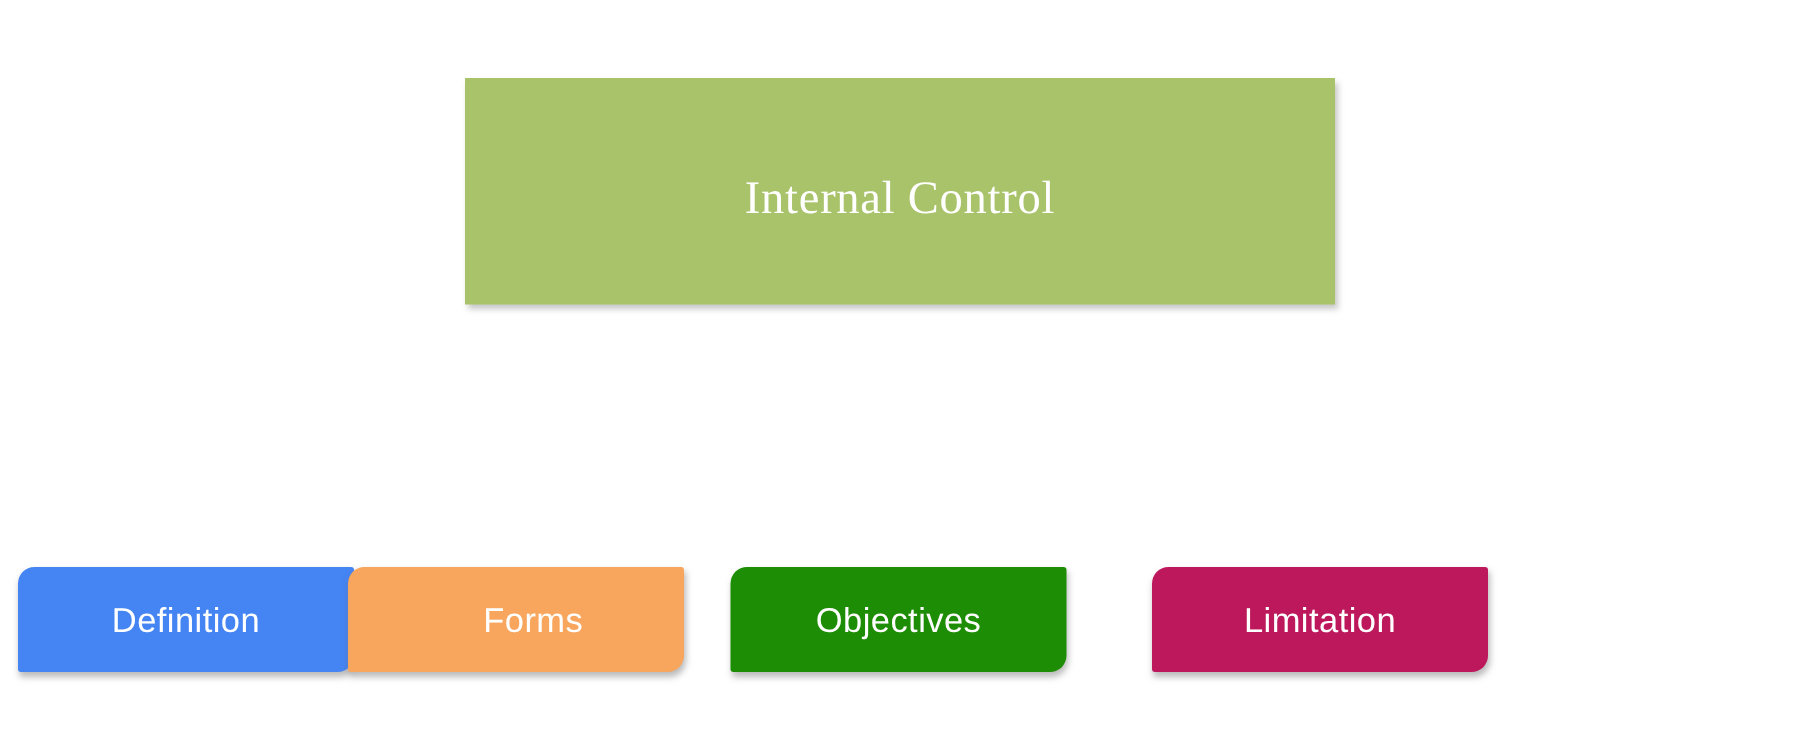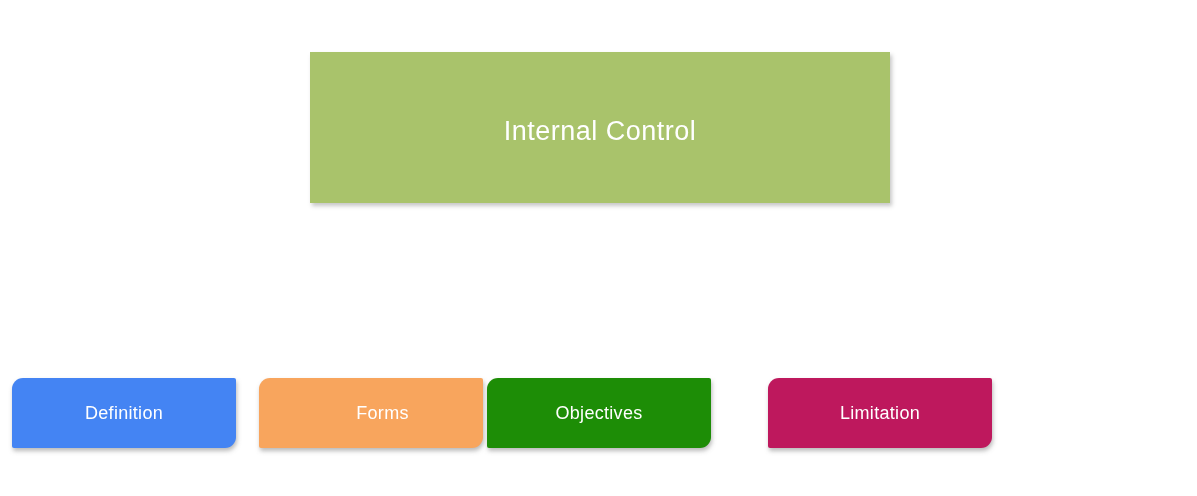--- a/index.html
+++ b/index.html
@@ -20,46 +20,47 @@
     top: 52px;
     width: 580px;
     height: 151px;
     display: flex;
     align-items: center;
     justify-content: center;
     box-shadow: 2px 3px 4px rgba(130,130,130,0.45);
   }
   .title-box .label {
     color: #ffffff;
-    font-size: 27px;
+    font-size: 31px;
     letter-spacing: 0.5px;
     padding-top: 8px;
+    font-family: Liberation Serif, serif;
   }
 
   .node-row { position: absolute; left: 0; top: 378px; width: 100%; height: 70px; }
 
   .node {
     position: absolute;
     top: 0;
     width: 224px;
     height: 70px;
     display: flex;
     align-items: center;
     justify-content: center;
     border-radius: 11px 2px 11px 2px;
     box-shadow: 1px 3px 4px rgba(120,120,120,0.5);
   }
   .node .label {
     color: #ffffff;
-    font-size: 18px;
+    font-size: 23px;
     letter-spacing: 0.3px;
     text-align: right;
   }
   .node:nth-child(1) { left: 12px; }
-  .node:nth-child(2) { left: 259px; padding-left: 23px; }
+  .node:nth-child(2) { left: 232px; padding-left: 23px; }
   .node:nth-child(3) { left: 487px; }
   .node:nth-child(4) { left: 768px; }
   .node:nth-child(5) { left: 962px; }
 </style>
 </head>
 <body>
 
 <div class="canvas">
 
   <div class="title-box" style="background-color: rgb(169, 195, 107);">

